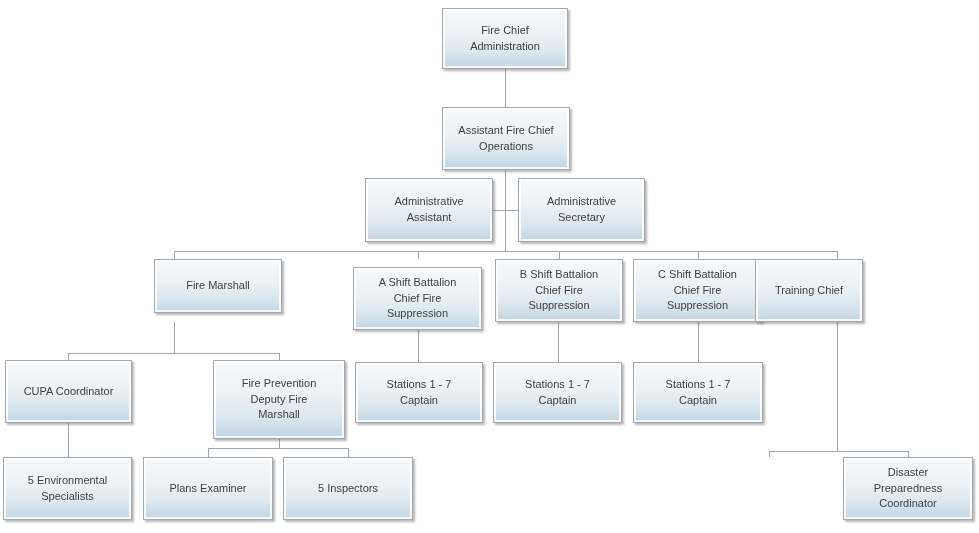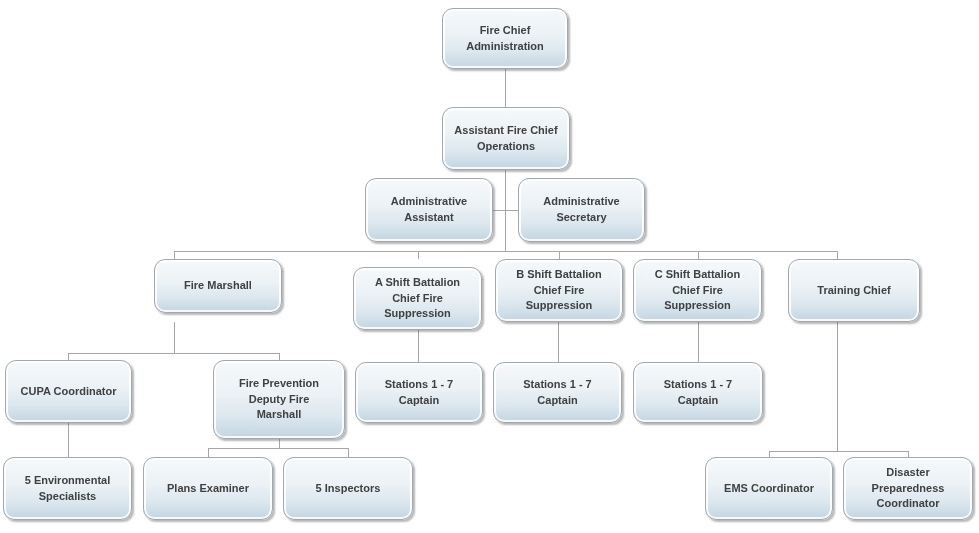--- a/index.html
+++ b/index.html
@@ -8,28 +8,28 @@
     width: 979px;
     height: 533px;
     background: #ffffff;
     overflow: hidden;
     font-family: "Liberation Sans", sans-serif;
   }
   .node {
     position: absolute;
     box-sizing: border-box;
     border: 1px solid #a1a9af;
-    border-radius: 11px;
+    border-radius: 0;
     background: linear-gradient(180deg, #f6f9fb 0%, #ebf1f5 45%, #dce7ee 72%, #c3d5e2 100%);
     box-shadow: 2px 2px 2px rgba(96,96,96,0.45), inset 0 0 0 2px rgba(255,255,255,0.85);
     display: flex;
     align-items: center;
     justify-content: center;
     text-align: center;
-    font-weight: bold;
+    font-weight: normal;
     font-size: 11px;
     line-height: 1.45;
     color: #3f4142;
     white-space: pre-line;
     padding: 2px;
   }
   .v, .h { position: absolute; background: #a6a6a6; }
   .v { width: 1px; }
   .h { height: 1px; }
 </style>
@@ -83,21 +83,21 @@
 Suppression</div>
 
   <div class="node" style="left:495px; top:259px; width:128px; height:63px;">B Shift Battalion
 Chief Fire
 Suppression</div>
 
   <div class="node" style="left:633px; top:259px; width:129px; height:63px;">C Shift Battalion
 Chief Fire
 Suppression</div>
 
-  <div class="node" style="left:788px; top:259px; width:132px; height:63px;">Training Chief</div>
+  <div class="node" style="left:755px; top:259px; width:108px; height:63px;">Training Chief</div>
 
   <div class="node" style="left:5px; top:360px; width:127px; height:63px;">CUPA Coordinator</div>
 
   <div class="node" style="left:213px; top:360px; width:132px; height:79px;">Fire Prevention
 Deputy Fire
 Marshall</div>
 
   <div class="node" style="left:355px; top:362px; width:128px; height:61px;">Stations 1 - 7
 Captain</div>
 
@@ -107,19 +107,18 @@
   <div class="node" style="left:633px; top:362px; width:130px; height:61px;">Stations 1 - 7
 Captain</div>
 
   <div class="node" style="left:3px; top:457px; width:129px; height:63px;">5 Environmental
 Specialists</div>
 
   <div class="node" style="left:143px; top:457px; width:130px; height:63px;">Plans Examiner</div>
 
   <div class="node" style="left:283px; top:457px; width:130px; height:63px;">5 Inspectors</div>
 
-  <div class="node" style="left:705px; top:457px; width:128px; height:63px;">EMS Coordinator</div>
 
   <div class="node" style="left:843px; top:457px; width:130px; height:63px;">Disaster
 Preparedness
 Coordinator</div>
 
 </div>
 
 </body></html>

